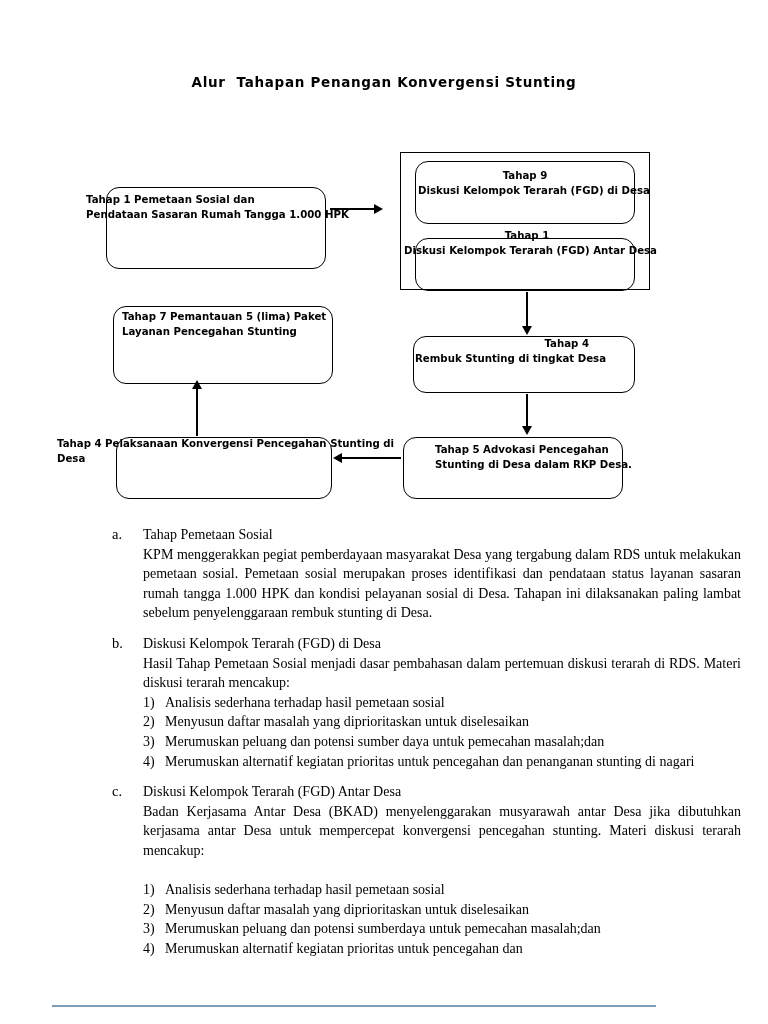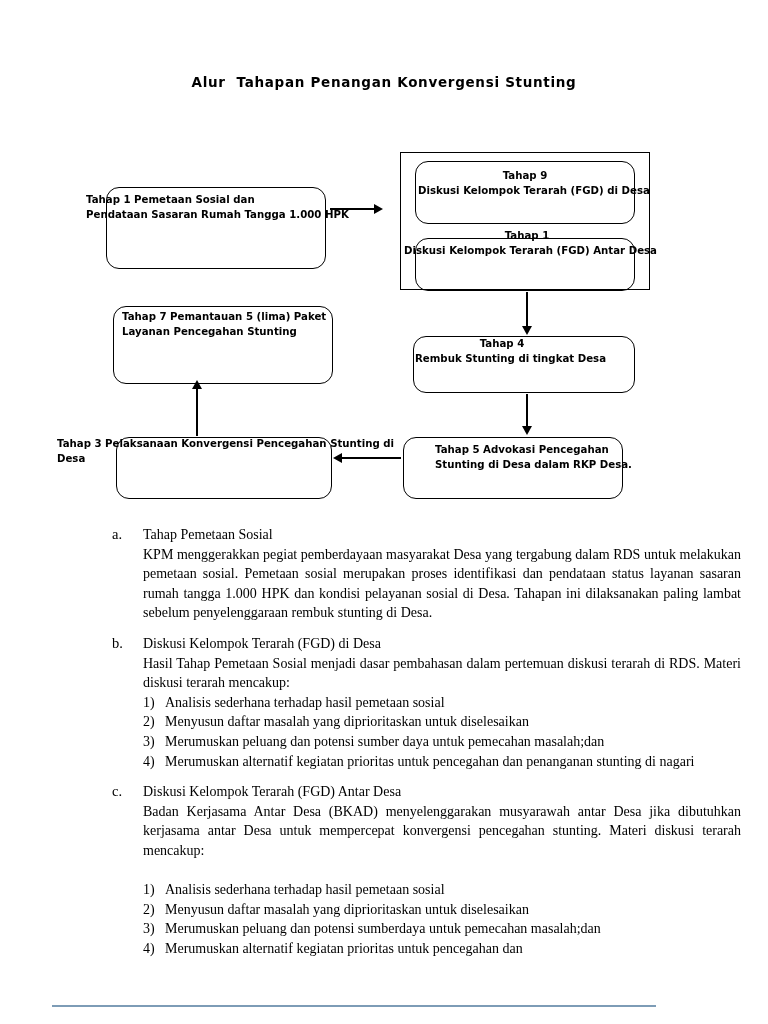--- a/index.html
+++ b/index.html
@@ -68,21 +68,21 @@
   #node-tahap4      { left: 413px; top: 336px; width: 222px; height: 57px; }
   #node-tahap5      { left: 403px; top: 437px; width: 220px; height: 62px; }
   #node-tahap6      { left: 116px; top: 437px; width: 216px; height: 62px; }
   #node-tahap7      { left: 113px; top: 306px; width: 220px; height: 78px; }
   #outer-rect-fgd   { left: 400px; top: 152px; width: 250px; height: 138px; }
 
   
   #text-tahap1 { left: 86px;  top: 192px; }
   #text-tahap2 { left: 418px; top: 168px; text-align: center; width: 214px; }
   #text-tahap3 { left: 404px; top: 228px; text-align: center; width: 246px; }
-  #text-tahap4 { left: 415px; top: 336px; text-align: center; width: 174px; }
+  #text-tahap4 { left: 415px; top: 336px; text-align: right; width: 174px; }
   #text-tahap5 { left: 435px; top: 442px; }
   #text-tahap6 { left: 57px;  top: 436px; }
   #text-tahap7 { left: 122px; top: 309px; }
 
   
   .line-h, .line-v {
     position: absolute;
     background: #000;
   }
   .line-h { height: 1.6px; }
@@ -207,21 +207,21 @@
   <div id="text-tahap1" class="node-text">Tahap 1 Pemetaan Sosial dan
 Pendataan Sasaran Rumah Tangga 1.000 HPK</div>
   <div id="text-tahap2" class="node-text">Tahap 9
 Diskusi Kelompok Terarah (FGD) di Desa</div>
   <div id="text-tahap3" class="node-text">Tahap 1
 Diskusi Kelompok Terarah (FGD) Antar Desa</div>
   <div id="text-tahap4" class="node-text">Tahap 4
 Rembuk Stunting di tingkat Desa</div>
   <div id="text-tahap5" class="node-text">Tahap 5 Advokasi Pencegahan
 Stunting di Desa dalam RKP Desa.</div>
-  <div id="text-tahap6" class="node-text">Tahap 3 Pelaksanaan Konvergensi Pencegahan Stunting di
+  <div id="text-tahap6" class="node-text">Tahap 4 Pelaksanaan Konvergensi Pencegahan Stunting di
 Desa</div>
   <div id="text-tahap7" class="node-text">Tahap 7 Pemantauan 5 (lima) Paket
 Layanan Pencegahan Stunting</div>
 
   <div id="conn1-line" class="line-h"></div>
   <div id="conn1-head" class="arrow arrow-right"></div>
 
   <div id="conn2-line" class="line-v"></div>
   <div id="conn2-head" class="arrow arrow-down"></div>
 

